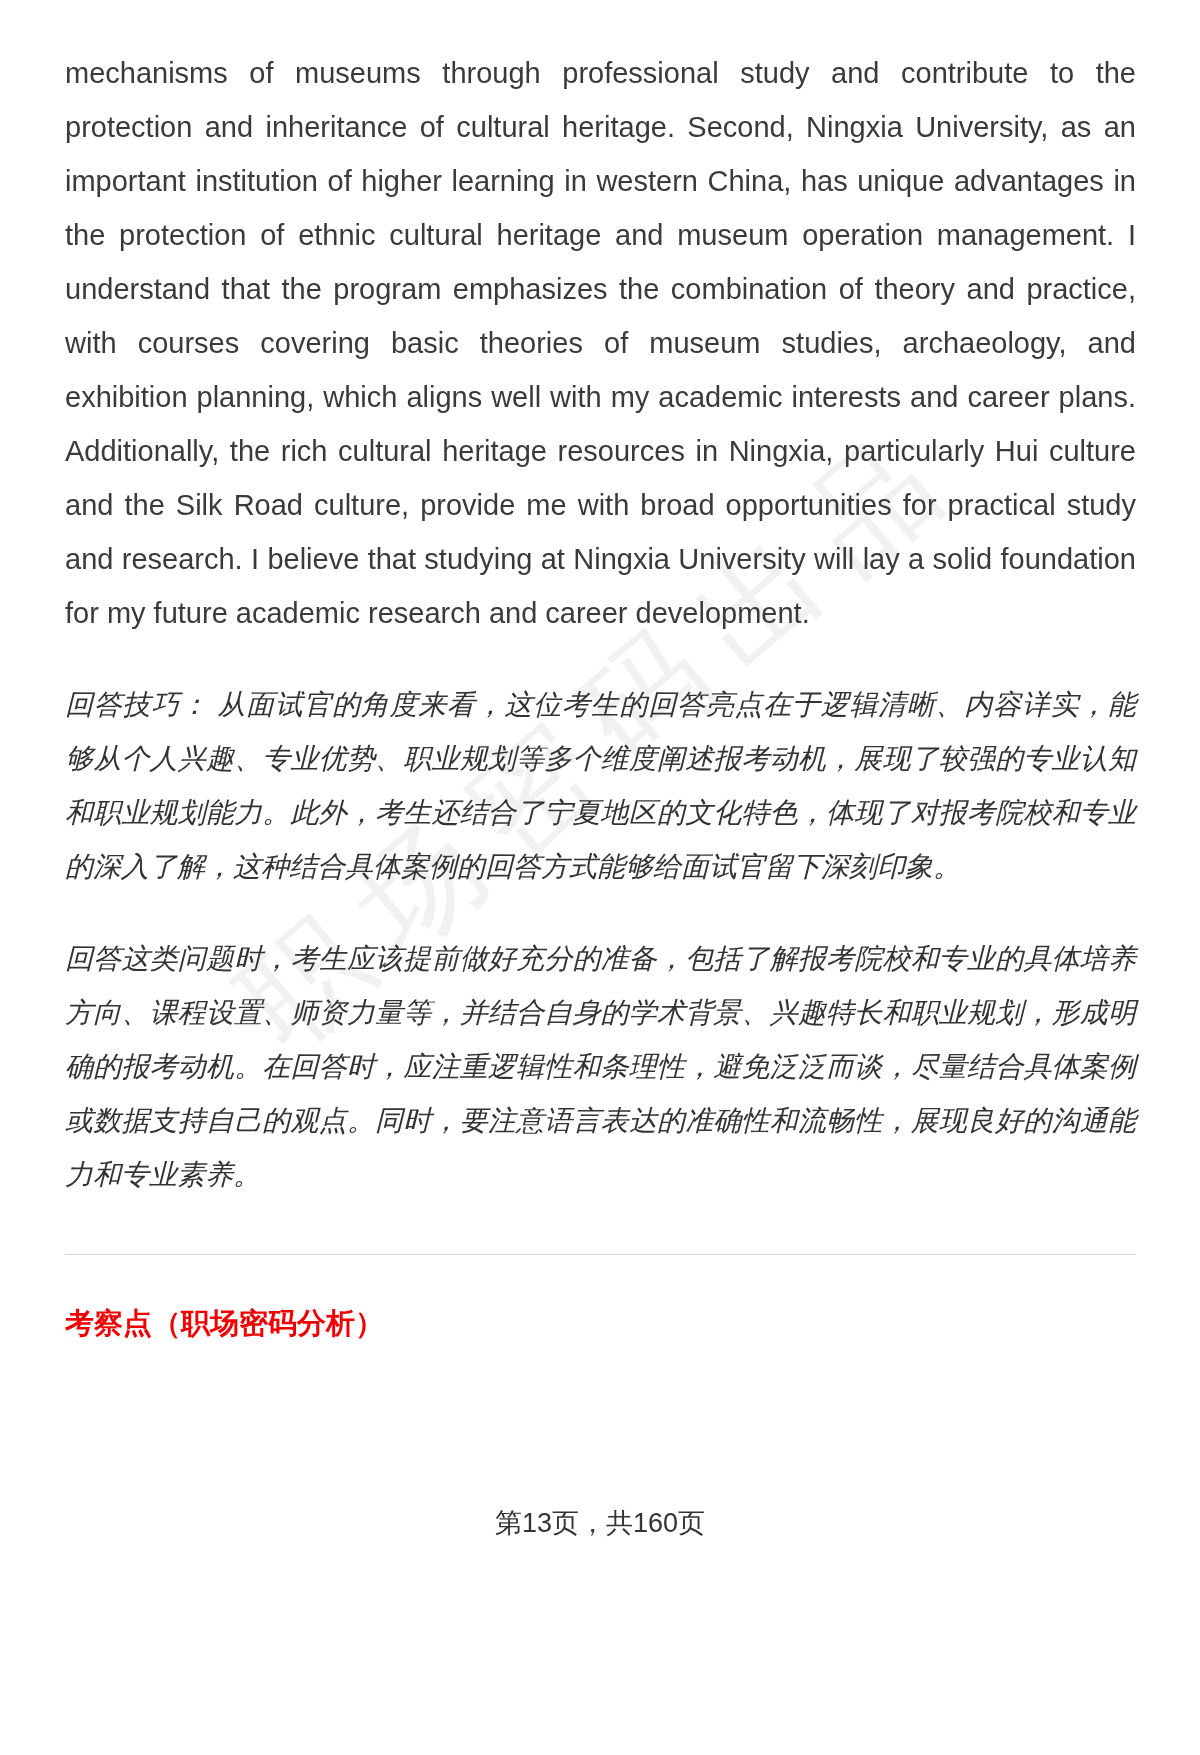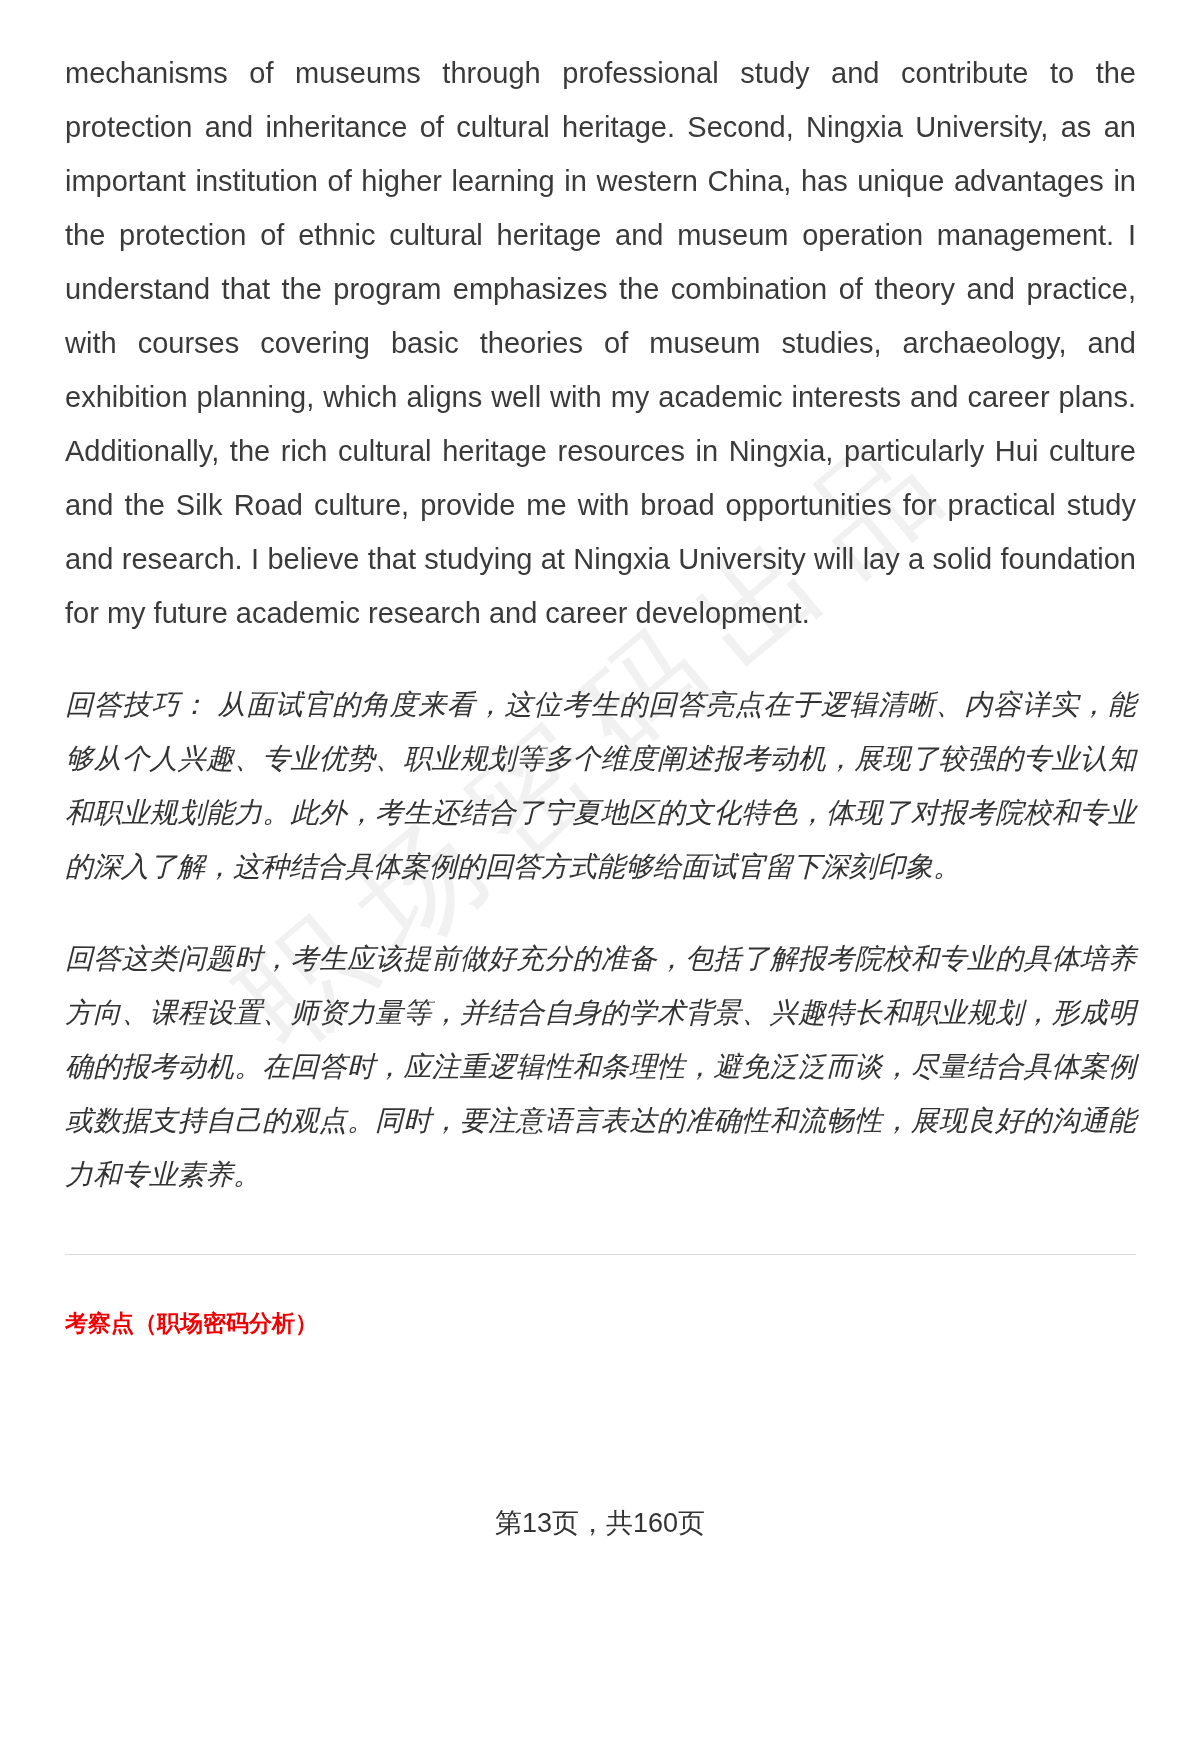--- a/index.html
+++ b/index.html
@@ -61,21 +61,21 @@
   }
   .question-heading {
     font-size: 29px;
     line-height: 52px;
     font-weight: 700;
     margin: 0 0 34px 0;
     text-align: justify;
     word-break: break-all;
   }
   .section-heading {
-    font-size: 23px;
+    font-size: 29px;
     line-height: 40px;
     font-weight: 700;
     margin: 0;
   }
   .footer {
     position: absolute;
     left: 0;
     top: 1505px;
     width: 100%;
     text-align: center;

